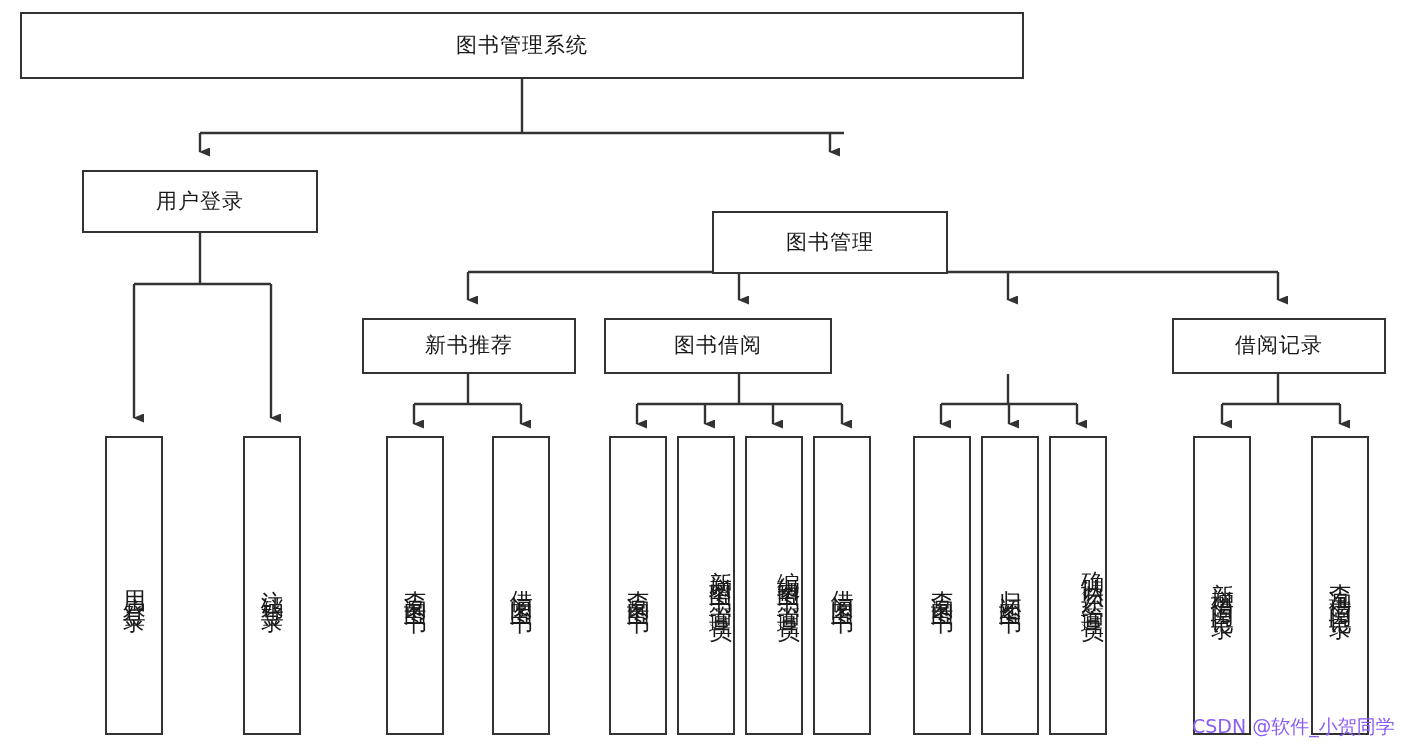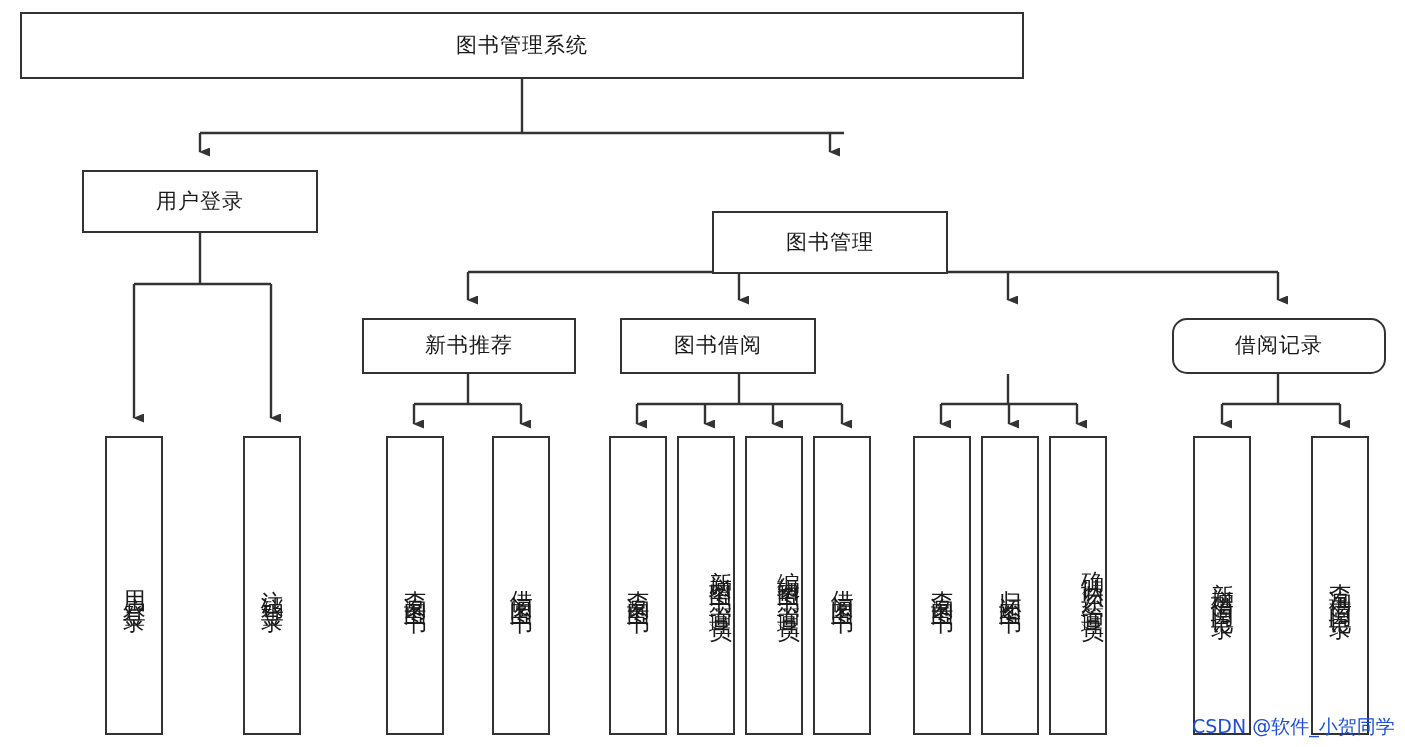--- a/index.html
+++ b/index.html
@@ -55,21 +55,21 @@
   }
   .node-v.tall {
     align-items: flex-start;
     padding-top: 2px;
   }
   .watermark {
     position: absolute;
     left: 1192px;
     top: 714px;
     font-size: 19px;
-    color: #1d4ed8;
+    color: #8b5cf6;
     white-space: nowrap;
     z-index: 5;
     font-family: "DejaVu Sans", "Liberation Sans", sans-serif;
   }
 </style>
 </head>
 <body>
 
 <div id="diagram-root">
 
@@ -122,22 +122,22 @@
       <path d="M1340,404 L1340,424" marker-end="url(#arrowhead)"></path>
     </g>
   </svg>
 
   <div class="node node-h" style="left:20px; top:12px; width:1004px; height:67px;">图书管理系统</div>
 
   <div class="node node-h" style="left:82px; top:170px; width:236px; height:63px;">用户登录</div>
   <div class="node node-h" style="left:712px; top:170px; width:236px; height:63px;margin-top:41px;">图书管理</div>
 
   <div class="node node-h" style="left:362px; top:318px; width:214px; height:56px;text-align:center;">新书推荐</div>
-  <div class="node node-h" style="left:620px; top:318px; width:196px; height:56px;">图书借阅</div>
-  <div class="node node-h" style="left:1172px; top:318px; width:214px; height:56px;border-radius:15px;">借阅记录</div>
+  <div class="node node-h" style="left:604px; top:318px; width:228px; height:56px;">图书借阅</div>
+  <div class="node node-h" style="left:1172px; top:318px; width:214px; height:56px;">借阅记录</div>
 
   <div class="node node-v" style="left:105px; top:436px; width:58px; height:299px;">用户登录</div>
   <div class="node node-v" style="left:243px; top:436px; width:58px; height:299px;">注销登录</div>
 
   <div class="node node-v" style="left:386px; top:436px; width:58px; height:299px;">查询图书</div>
   <div class="node node-v" style="left:492px; top:436px; width:58px; height:299px;">借阅图书</div>
 
   <div class="node node-v" style="left:609px; top:436px; width:58px; height:299px;">查询图书</div>
   <div class="node node-v tall" style="left:677px; top:436px; width:58px; height:299px;">新增图书（管理员）</div>
   <div class="node node-v tall" style="left:745px; top:436px; width:58px; height:299px;">编辑图书（管理员）</div>

